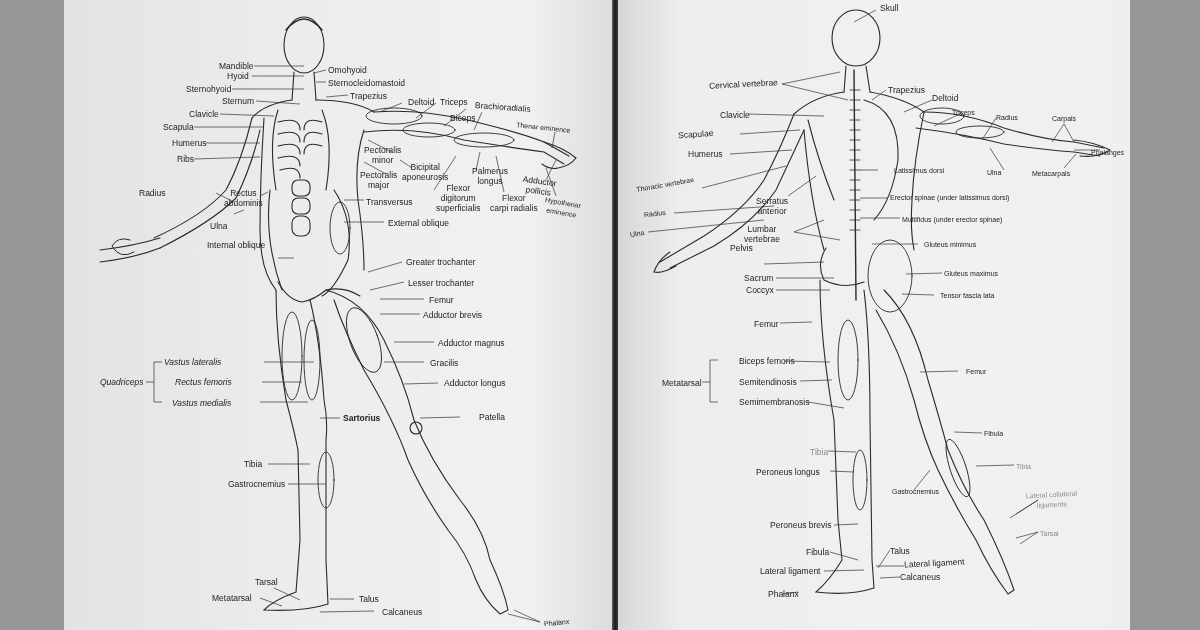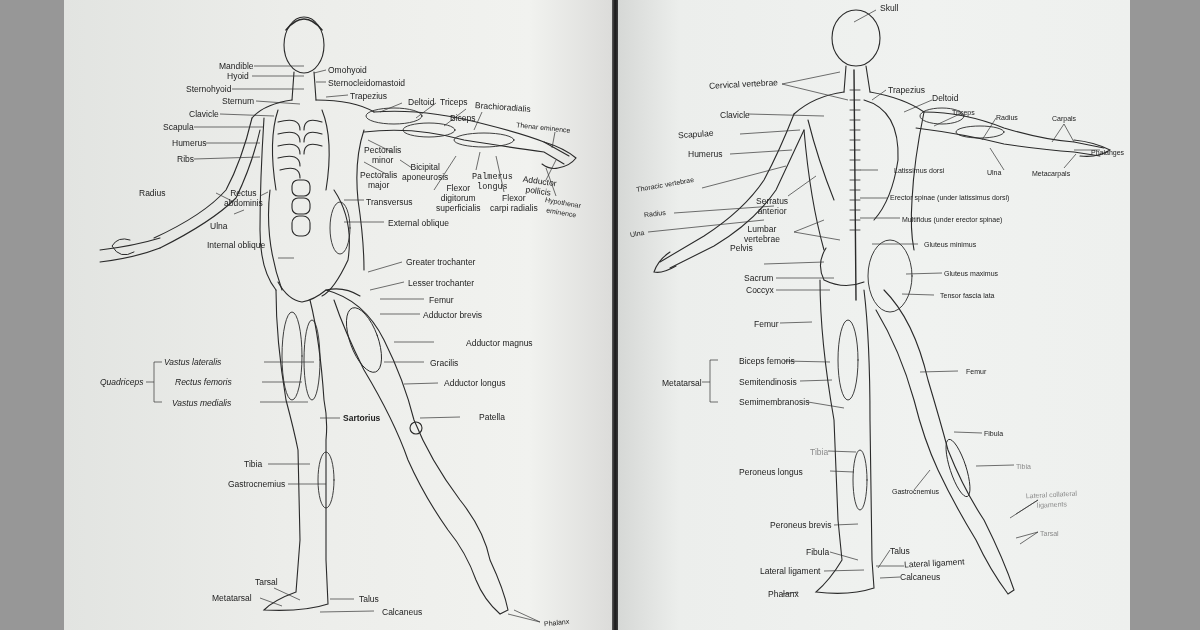--- a/index.html
+++ b/index.html
@@ -231,39 +231,39 @@
     <span class="lbl" style="left:376px;top:97px;">Triceps</span>
     <span class="lbl" style="left:411px;top:102px;transform:rotate(4deg);">Brachioradialis</span>
     <span class="lbl" style="left:386px;top:113px;">Biceps</span>
     <span class="lbl small" style="left:452px;top:123px;transform:rotate(6deg);">Thenar eminence</span>
     <span class="lbl c" style="left:300px;top:145px;white-space:pre;">Pectoralis
 minor</span>
     <span class="lbl c" style="left:296px;top:170px;white-space:pre;">Pectoralis
 major</span>
     <span class="lbl c" style="left:338px;top:162px;white-space:pre;">Bicipital
 aponeurosis</span>
-    <span class="lbl c" style="left:408px;top:172px;white-space:pre;font-family:Liberation Mono, monospace;">Palmerus
+    <span class="lbl c" style="left:408px;top:166px;white-space:pre;">Palmerus
 longus</span>
     <span class="lbl c" style="left:458px;top:176px;white-space:pre;transform:rotate(8deg);">Adductor
 pollicis</span>
     <span class="lbl c" style="left:372px;top:183px;white-space:pre;">Flexor
 digitorum
 superficialis</span>
     <span class="lbl c" style="left:426px;top:193px;white-space:pre;">Flexor
 carpi radialis</span>
     <span class="lbl c small" style="left:480px;top:198px;white-space:pre;transform:rotate(10deg);">Hypothenar
 eminence</span>
     <span class="lbl" style="left:302px;top:197px;">Transversus</span>
     <span class="lbl" style="left:324px;top:218px;">External oblique</span>
 
     <span class="lbl" style="left:342px;top:257px;">Greater trochanter</span>
     <span class="lbl" style="left:344px;top:278px;">Lesser trochanter</span>
     <span class="lbl" style="left:365px;top:295px;">Femur</span>
     <span class="lbl" style="left:359px;top:310px;">Adductor brevis</span>
-    <span class="lbl" style="left:374px;top:338px;margin-left:28px;">Adductor magnus</span>
+    <span class="lbl" style="left:374px;top:338px;">Adductor magnus</span>
     <span class="lbl" style="left:366px;top:358px;">Gracilis</span>
     <span class="lbl" style="left:380px;top:378px;">Adductor longus</span>
     <span class="lbl" style="left:403px;top:412px;padding-left:12px;">Patella</span>
     <span class="lbl" style="left:279px;top:413px;font-weight:bold;">Sartorius</span>
 
     <span class="lbl i" style="left:36px;top:377px;">Quadriceps</span>
     <span class="lbl i" style="left:100px;top:357px;">Vastus lateralis</span>
     <span class="lbl i" style="left:111px;top:377px;">Rectus femoris</span>
     <span class="lbl i" style="left:108px;top:398px;">Vastus medialis</span>
 
@@ -308,21 +308,21 @@
     <span class="lbl small" style="left:860px;top:240px;">Gluteus minimus</span>
     <span class="lbl small" style="left:880px;top:269px;">Gluteus maximus</span>
     <span class="lbl small" style="left:876px;top:291px;">Tensor fascia lata</span>
     <span class="lbl small" style="left:902px;top:367px;">Femur</span>
 
     <span class="lbl" style="left:598px;top:378px;">Metatarsal</span>
     <span class="lbl" style="left:667px;top:356px;padding-left:8px;">Biceps femoris</span>
     <span class="lbl" style="left:675px;top:377px;">Semitendinosis</span>
     <span class="lbl" style="left:675px;top:397px;">Semimembranosis</span>
     <span class="lbl faint" style="left:746px;top:447px;">Tibia</span>
-    <span class="lbl" style="left:675px;top:467px;">Peroneus longus</span>
+    <span class="lbl" style="left:692px;top:467px;">Peroneus longus</span>
     <span class="lbl" style="left:706px;top:520px;">Peroneus brevis</span>
     <span class="lbl" style="left:742px;top:547px;">Fibula</span>
     <span class="lbl" style="left:696px;top:566px;">Lateral ligament</span>
     <span class="lbl" style="left:704px;top:589px;">Phalanx</span>
     <span class="lbl" style="left:826px;top:546px;">Talus</span>
     <span class="lbl" style="left:840px;top:558px;transform:rotate(-3deg);">Lateral ligament</span>
     <span class="lbl" style="left:836px;top:572px;">Calcaneus</span>
     <span class="lbl small" style="left:828px;top:487px;">Gastrocnemius</span>
     <span class="lbl small" style="left:920px;top:429px;">Fibula</span>
     <span class="lbl small faint" style="left:952px;top:462px;">Tibia</span>

